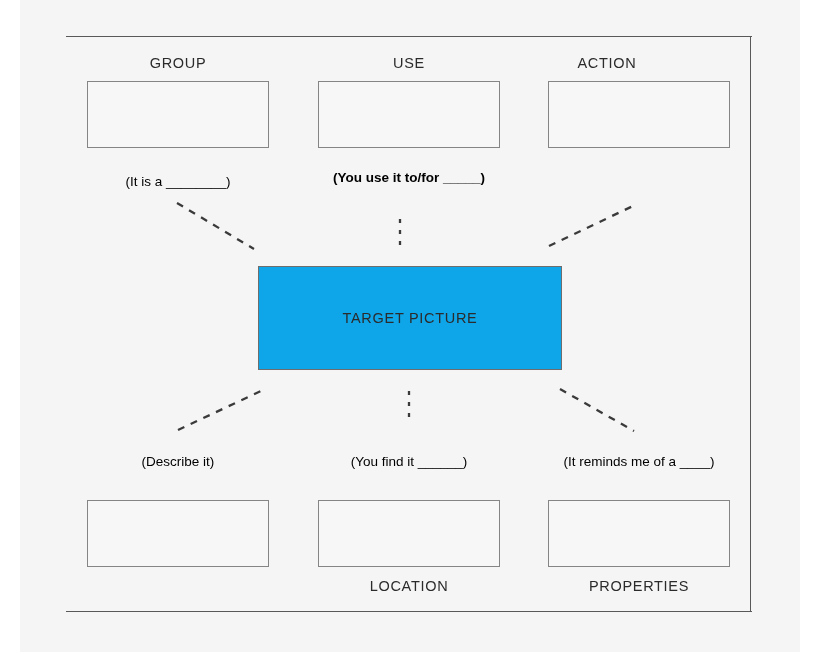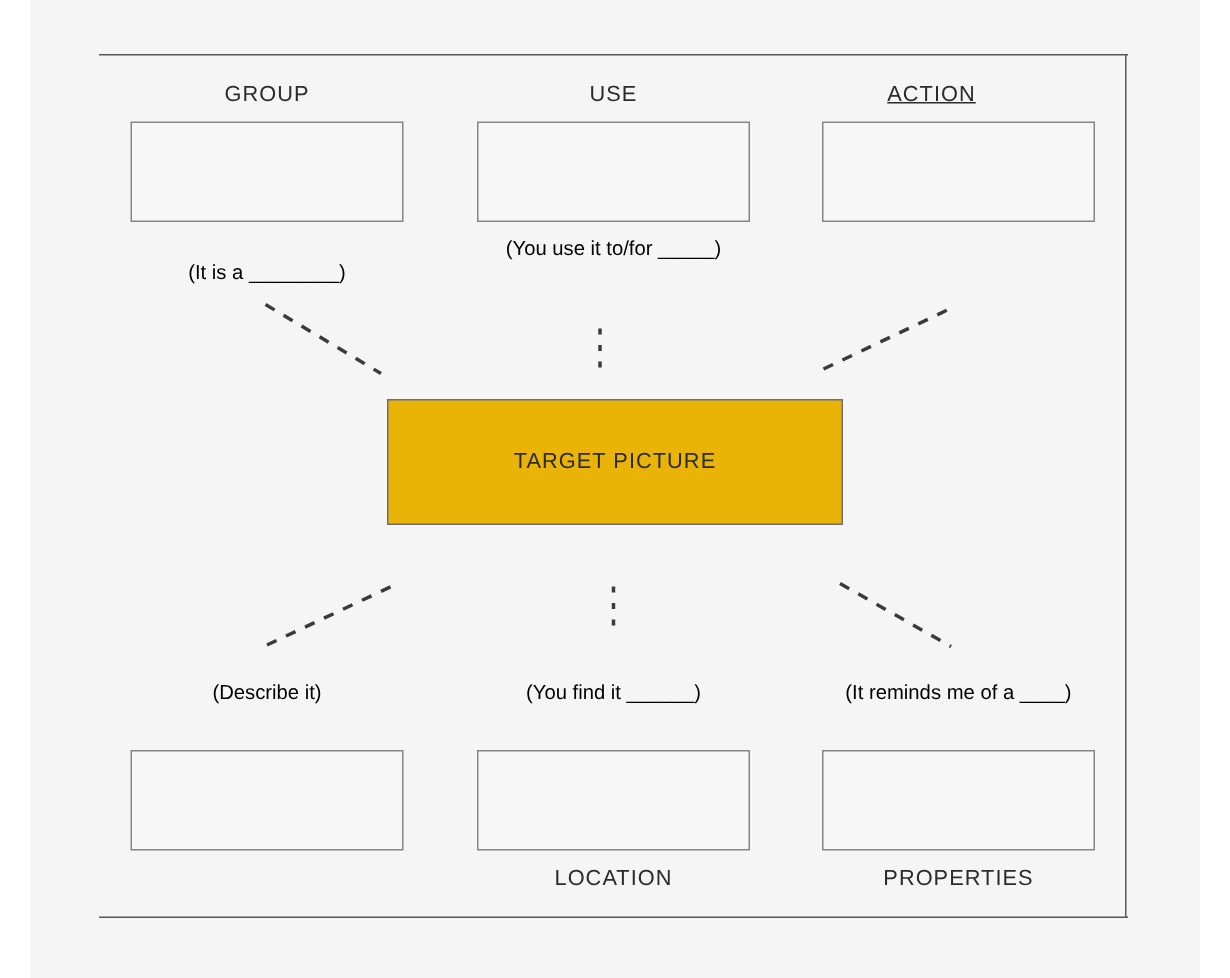--- a/index.html
+++ b/index.html
@@ -86,22 +86,22 @@
     color: #000000;
     white-space: nowrap;
   }
 
   
   #target-box {
     position: absolute;
     left: 258px;
     top: 266px;
     width: 304px;
-    height: 84px;
-    background: #eab308;
+    height: 104px;
+    background: #0ea5e9;
     border: 1.7px solid #6e6e6e;
     box-sizing: border-box;
     display: flex;
     align-items: center;
     justify-content: center;
   }
   #target-box .target-text {
     font-size: 14.5px;
     letter-spacing: 0.7px;
     color: #2b2b2b;
@@ -127,23 +127,23 @@
   <div class="frame-top"></div>
   <div class="frame-right"></div>
   <div class="frame-bottom"></div>
 
   <div class="cat-label" style="left:87px; top:55px; width:182px;">GROUP</div>
   <div class="answer-box" style="left:87px; top:81px; width:182px; height:67px;"></div>
   <div class="prompt" style="left:87px; top:174px; width:182px;">(It is a ________)</div>
 
   <div class="cat-label" style="left:318px; top:55px; width:182px;">USE</div>
   <div class="answer-box" style="left:318px; top:81px; width:182px; height:67px;"></div>
-  <div class="prompt" style="left:308px; top:158px; width:202px;">(You use it to/for _____)</div>
+  <div class="prompt" style="left:308px; top:170px; width:202px;font-weight:bold;">(You use it to/for _____)</div>
 
-  <div class="cat-label" style="left:530px; top:55px; width:182px;text-decoration:underline;">ACTION</div>
+  <div class="cat-label" style="left:516px; top:55px; width:182px;">ACTION</div>
   <div class="answer-box" style="left:548px; top:81px; width:182px; height:67px;"></div>
 
   <div id="target-box">
     <span class="target-text">TARGET PICTURE</span>
   </div>
 
   <div class="prompt" style="left:87px; top:454px; width:182px;">(Describe it)</div>
   <div class="answer-box" style="left:87px; top:500px; width:182px; height:67px;"></div>
 
   <div class="prompt" style="left:313px; top:454px; width:192px;">(You find it ______)</div>

